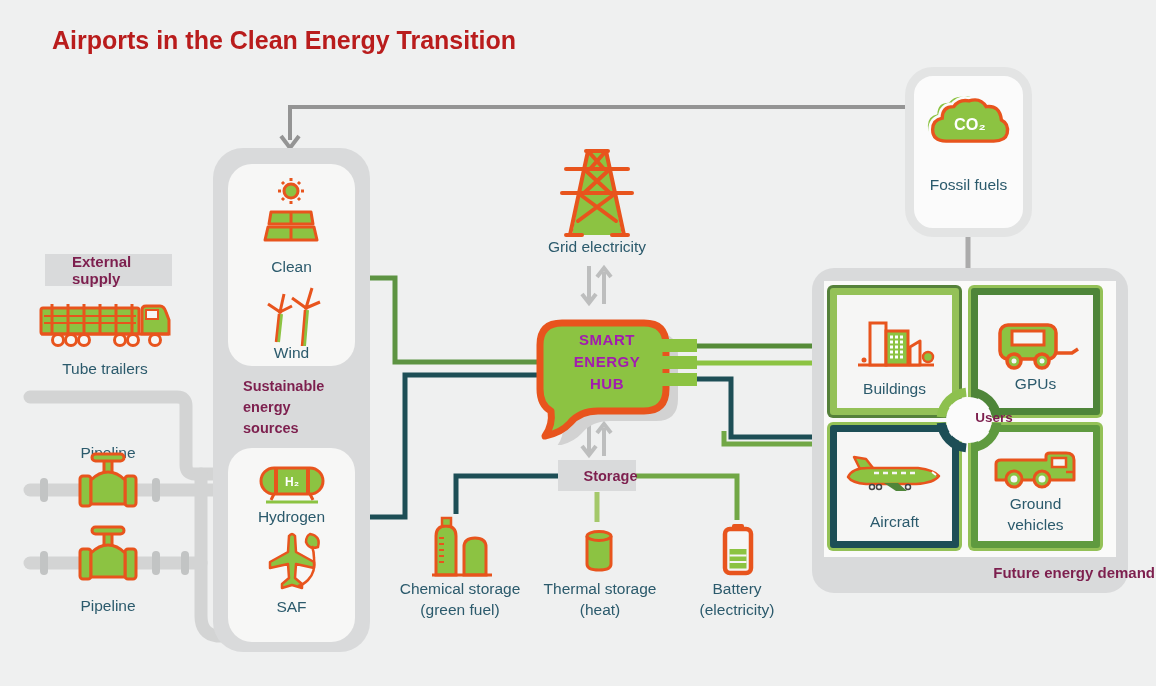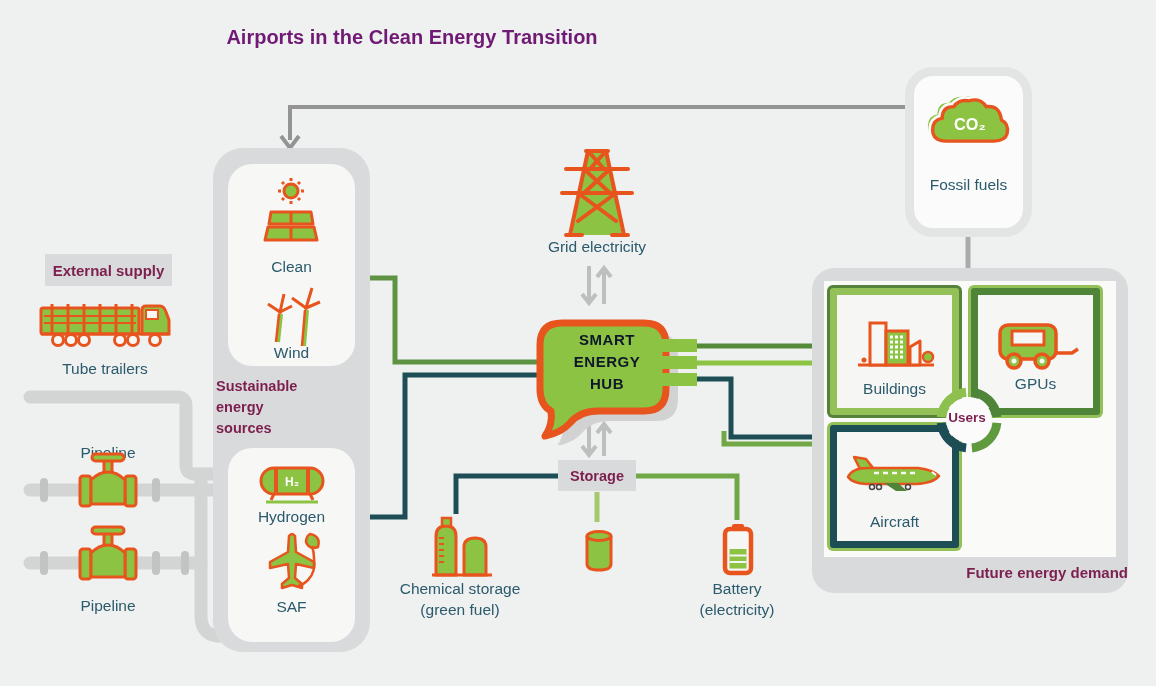--- a/index.html
+++ b/index.html
@@ -2,30 +2,30 @@
 <html><head>
 <meta charset="utf-8">
 <style>
   html,body{margin:0;padding:0;background:#eff0f0;}
   #canvas{position:relative;width:1156px;height:686px;background:#eff0f0;overflow:hidden;
           font-family:"Liberation Sans",sans-serif;}
   .abs{position:absolute;}
   .center{display:flex;align-items:center;justify-content:center;}
   .lbl{color:#2b5a6c;font-size:15.5px;text-align:center;line-height:21px;}
   .multiline{white-space:pre-line;}
-  .maroon{color:#7d1f4e;font-weight:bold;}
+  .maroon{color:#7d1f4e;font-weight:bold;padding-left:27px;}
   .graybox{background:#d9dadb;}
   .card{background:#f7f7f6;border-radius:24px;}
-  #title{left:52px;top:26px;width:720px;font-size:20px;font-weight:bold;color:#701a75;text-align:center;}
+  #title{left:52px;top:26px;width:720px;font-size:25px;font-weight:bold;color:#b91c1c;}
   
   #lines{left:0;top:0;z-index:1;}
   .box-layer{z-index:2;}
   .icon-layer{z-index:3;}
   #hub-svg{left:532px;top:315px;z-index:3;}
-  #hub-text{left:542px;top:327px;width:130px;height:70px;z-index:5;color:#0f172a;
+  #hub-text{left:542px;top:327px;width:130px;height:70px;z-index:5;color:#a21caf;
             font-weight:bold;font-size:15px;line-height:22px;letter-spacing:.5px;text-align:center;}
   #tabs-svg{left:655px;top:335px;z-index:4;}
   .quad{position:absolute;box-sizing:border-box;background:#f6f6f5;border-radius:3px;}
   .q-buildings{border:7px solid #94c157;box-shadow:0 0 0 3px #55813a;}
   .q-gpus{border:7px solid #4e8539;box-shadow:0 0 0 3px #94c157;}
   .q-aircraft{border:7px solid #1d4e56;box-shadow:0 0 0 3px #94c157;}
   .q-ground{border:7px solid #5f9a3f;box-shadow:0 0 0 3px #94c157;}
   .quad .qlbl{position:absolute;left:0;right:0;text-align:center;}
 </style>
 </head>
@@ -207,20 +207,22 @@
     <path d="M34,59 V31 Q34,22 45,22 Q56,22 56,31 V59 Z" fill="#8cc342" stroke="#e8541d" stroke-width="3"></path>
     <path d="M2,59 H62" stroke="#e8541d" stroke-width="3"></path>
   </svg>
   <div class="abs lbl multiline box-layer" style="left:370px;top:578px;width:180px;">Chemical storage
 (green fuel)</div>
 
   <svg class="abs icon-layer" style="left:583px;top:528px;" width="32" height="46" viewBox="0 0 32 46">
     <path d="M4,8 V36 Q4,42 16,42 Q28,42 28,36 V8" fill="#8cc342" stroke="#e8541d" stroke-width="3"></path>
     <ellipse cx="16" cy="8" rx="12" ry="4.5" fill="#8cc342" stroke="#e8541d" stroke-width="3"></ellipse>
   </svg>
+  <div class="abs lbl multiline box-layer" style="left:510px;top:578px;width:180px;">Thermal storage
+(heat)</div>
 
   <svg class="abs icon-layer" style="left:721px;top:522px;" width="34" height="54" viewBox="0 0 34 54">
     <rect x="11" y="2" width="12" height="7" rx="2" fill="#e8541d"></rect>
     <rect x="4" y="7" width="26" height="44" rx="5" fill="#f6f6f5" stroke="#e8541d" stroke-width="4.5"></rect>
     <rect x="8.5" y="27" width="17" height="19.5" fill="#8cc342"></rect>
     <path d="M8.5,33.5 H25.5 M8.5,40 H25.5" stroke="#f6f6f5" stroke-width="2"></path>
   </svg>
   <div class="abs lbl multiline box-layer" style="left:647px;top:578px;width:180px;">Battery
 (electricity)</div>
 
@@ -273,20 +275,33 @@
         <path d="M40,29 L52,37 L63,37 L54,29 Z" fill="#4e8539"></path>
         <g fill="#f6f6f5" stroke="#444444" stroke-width="1.5">
           <circle cx="28" cy="33" r="2.5"></circle>
             <circle cx="35" cy="33" r="2.5"></circle>
             <circle cx="64" cy="33" r="2.5"></circle>
         </g>
       </svg>
       <div class="qlbl lbl" style="bottom:9px;">Aircraft</div>
     </div>
 
+    <div class="quad q-ground" style="left:159px;top:157px;width:129px;height:123px;">
+      <svg class="abs" style="left:14px;top:16px;" width="88" height="42" viewBox="0 0 88 42">
+        <path d="M4,32 V16 Q4,12 9,12 H54 V8 Q54,5 58,5 H74 Q82,5 82,12 V32 Z" fill="#8cc342" stroke="#e8541d" stroke-width="3" stroke-linejoin="round"></path>
+        <rect x="60" y="10" width="14" height="9" fill="#f6f6f5" stroke="#e8541d" stroke-width="2.5"></rect>
+        <circle cx="22" cy="31" r="8" fill="#8cc342" stroke="#e8541d" stroke-width="3"></circle>
+        <circle cx="22" cy="31" r="3.5" fill="#f6f6f5"></circle>
+        <circle cx="50" cy="31" r="8" fill="#8cc342" stroke="#e8541d" stroke-width="3"></circle>
+        <circle cx="50" cy="31" r="3.5" fill="#f6f6f5"></circle>
+        <path d="M74,24 H82" stroke="#e8541d" stroke-width="2.5"></path>
+      </svg>
+      <div class="qlbl lbl multiline" style="bottom:6px;">Ground
+vehicles</div>
+    </div>
 
     <svg class="abs" style="left:119px;top:114px;z-index:4;" width="76" height="76" viewBox="0 0 76 76">
       <circle cx="38" cy="38" r="23" fill="#fbfbfb"></circle>
       <path d="M10.2,35.1 A28,28 0 0 1 35.1,10.2" stroke="#8dc04e" stroke-width="9" fill="none"></path>
       <path d="M40.9,10.2 A28,28 0 0 1 65.9,35.1" stroke="#4e8539" stroke-width="9" fill="none"></path>
       <path d="M65.9,40.9 A28,28 0 0 1 40.9,65.9" stroke="#5f9a3f" stroke-width="9" fill="none"></path>
       <path d="M35.1,65.9 A28,28 0 0 1 10.2,40.9" stroke="#1d4e56" stroke-width="9" fill="none"></path>
     </svg>
     <div class="abs maroon center" style="left:125px;top:140px;width:60px;height:18px;font-size:13.5px;z-index:5;">Users</div>
 

